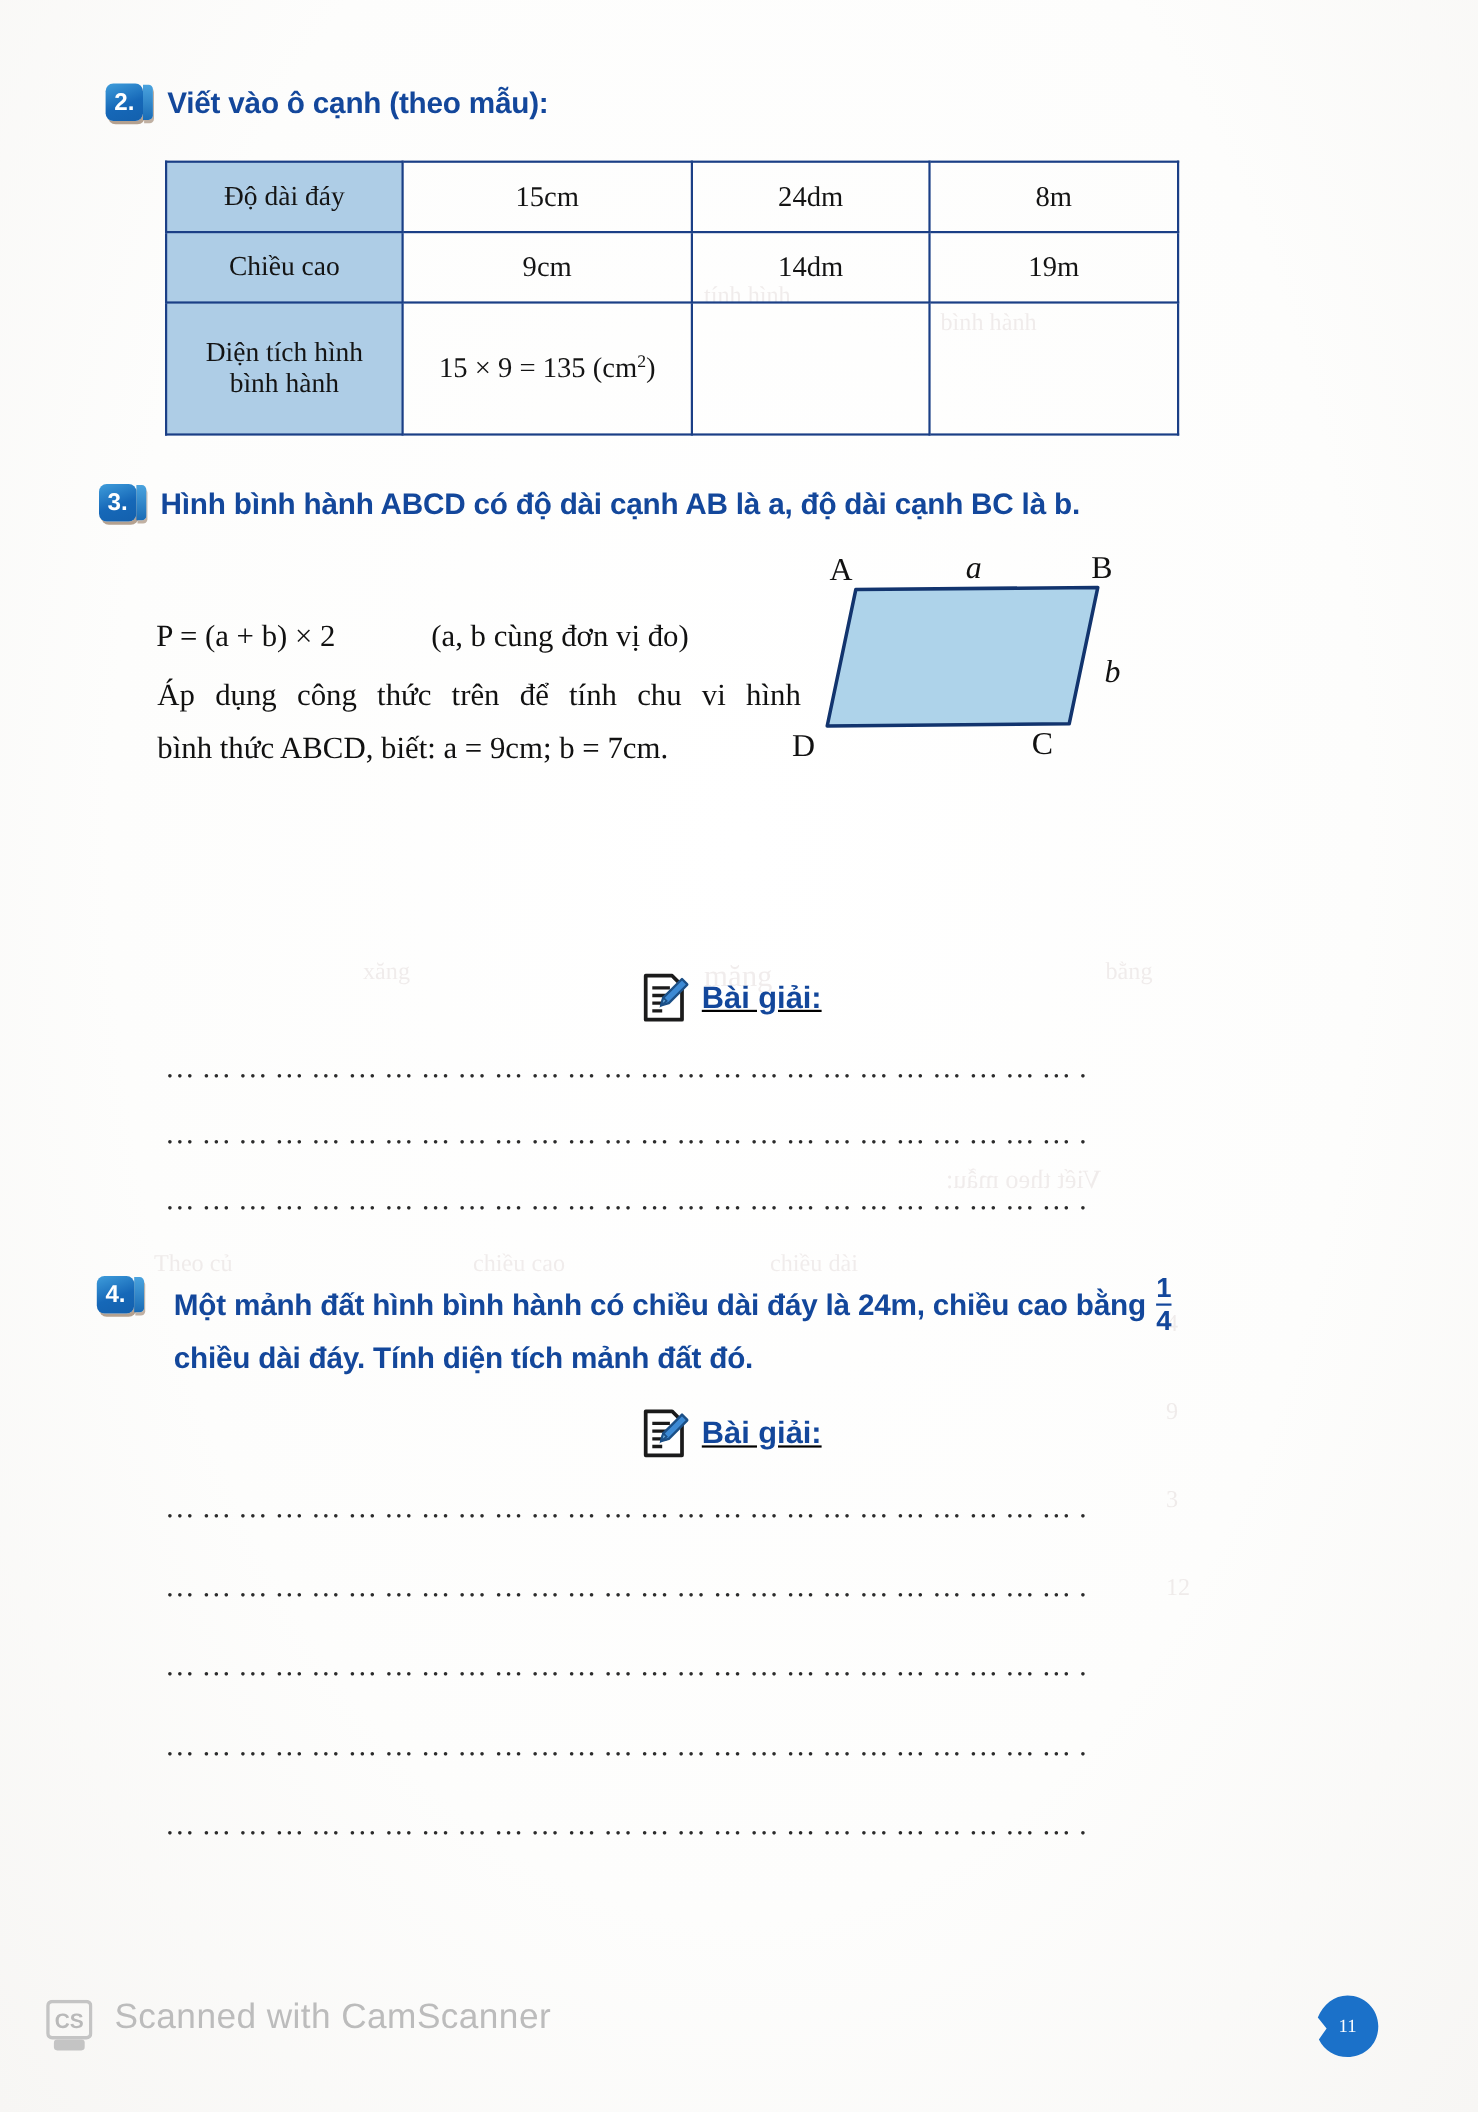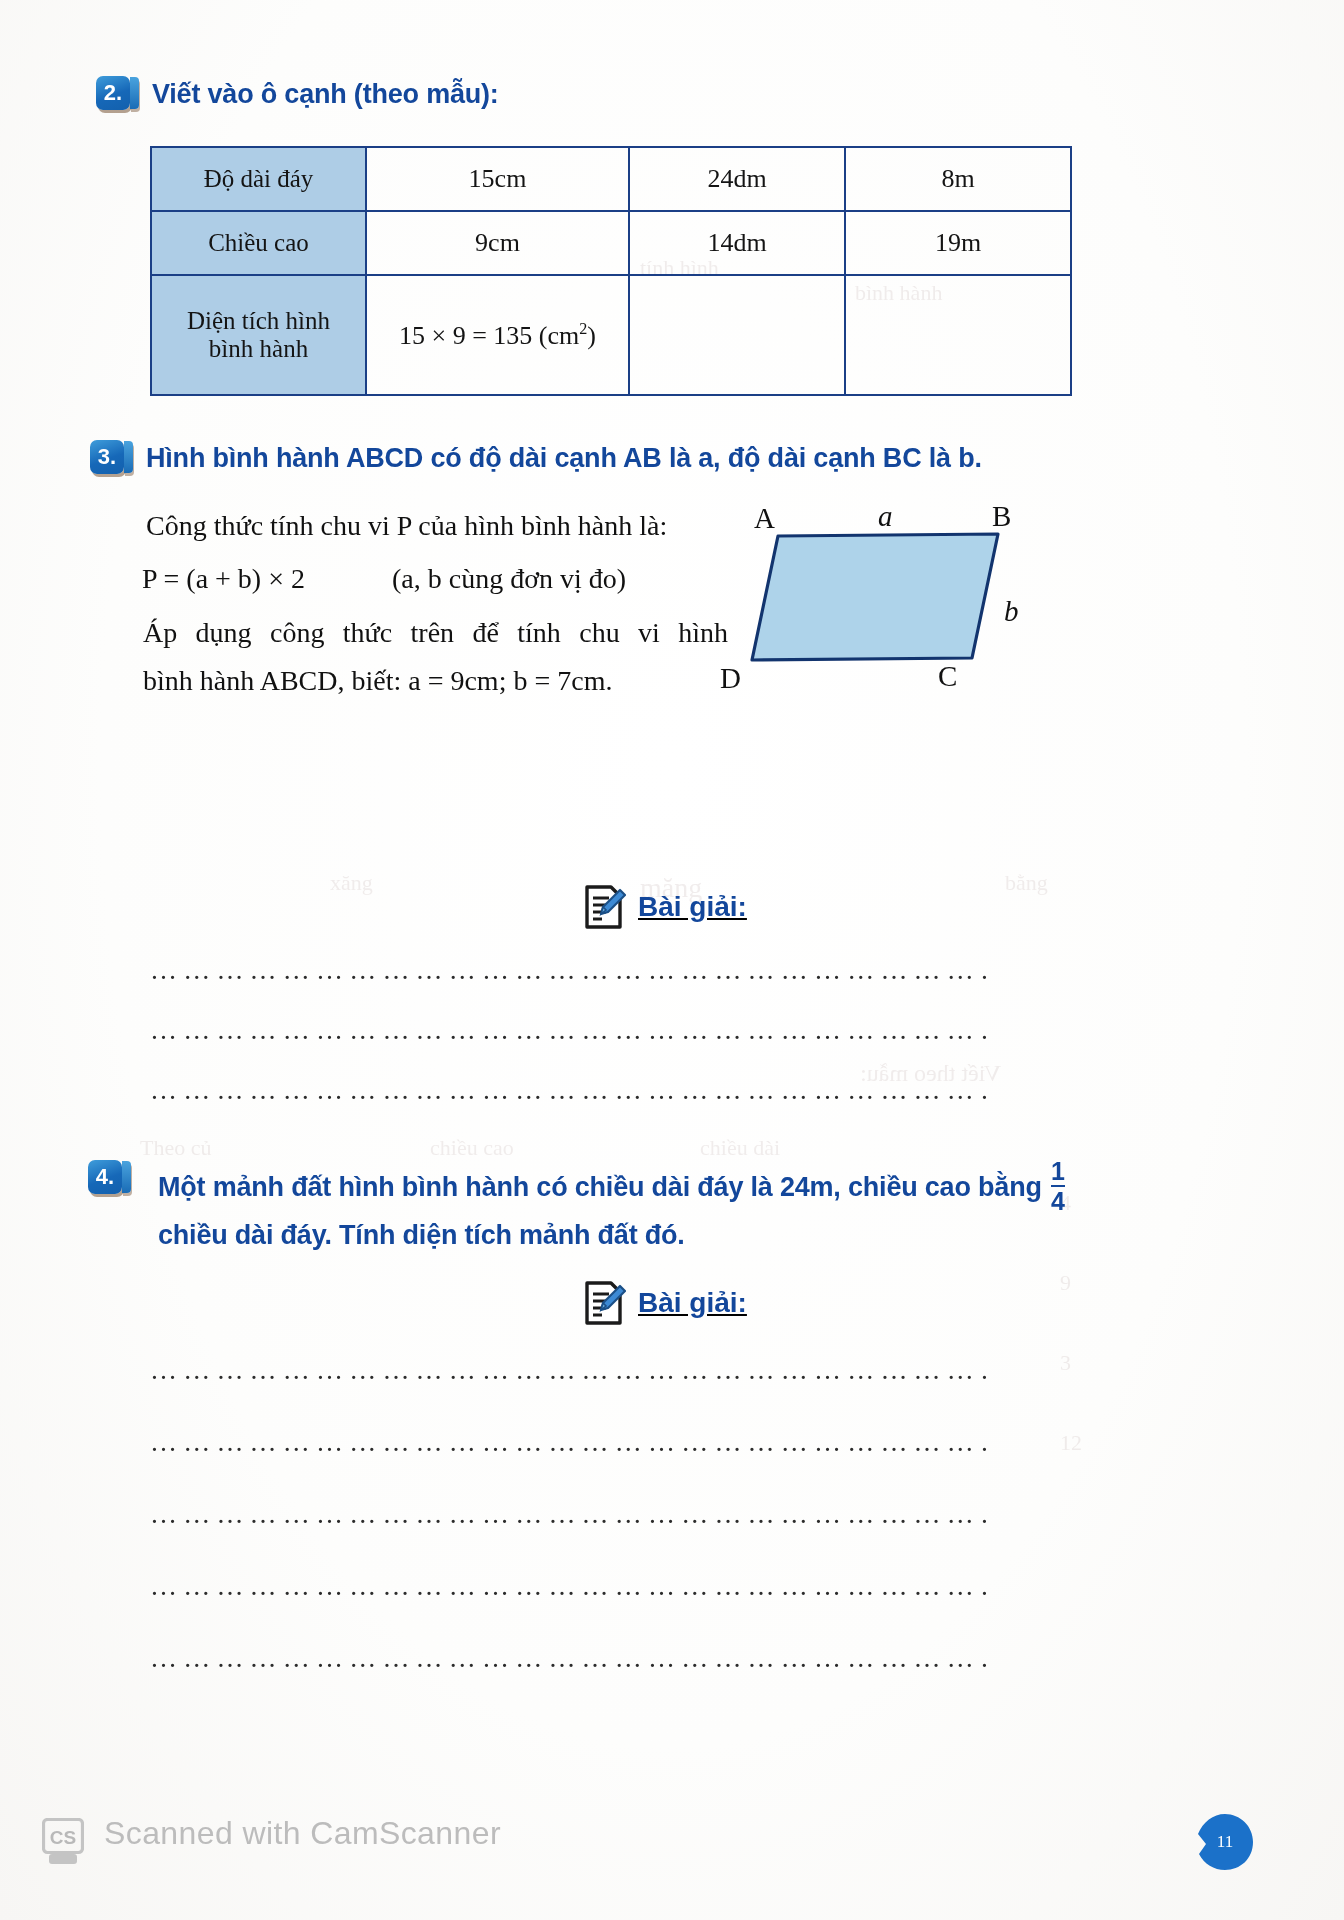--- a/index.html
+++ b/index.html
@@ -240,25 +240,24 @@
         <td></td>
       </tr>
     </tbody>
   </table>
 
   <div class="ex-heading" style="left:90px; top:440px;">
     <span class="ex-badge">3.</span>
     <span class="ex-title">Hình bình hành ABCD có độ dài cạnh AB là a, độ dài cạnh BC là b.</span>
   </div>
 
-  <div class="body-text" style="left:146px; top:505px; width:610px;">Công thức tính chu vi P của hình bình hành là:</div>
   <div class="body-text" style="left:142px; top:558px;">P = (a + b) × 2</div>
   <div class="body-text" style="left:392px; top:558px;">(a, b cùng đơn vị đo)</div>
   <div class="body-text" style="left:143px; top:612px; width:585px; text-align:justify; text-align-last:justify;">Áp dụng công thức trên để tính chu vi hình</div>
-  <div class="body-text" style="left:143px; top:660px;">bình hành ABCD, biết: a = 9cm; b = 7cm.</div>
+  <div class="body-text" style="left:143px; top:660px;">bình thức ABCD, biết: a = 9cm; b = 7cm.</div>
 
   <div class="figure" style="left:726px; top:500px; width:300px; height:210px;">
     <svg width="300" height="210" viewBox="0 0 300 210">
       <polygon points="52,36 272,34 246,158 26,160" fill="#aed3ea" stroke="#12346e" stroke-width="3.2" stroke-linejoin="round"></polygon>
     </svg>
     <span class="fig-label" style="left:28px; top:2px;">A</span>
     <span class="fig-label" style="left:266px; top:0px;">B</span>
     <span class="fig-label" style="left:152px; top:0px; font-style:italic;">a</span>
     <span class="fig-label" style="left:278px; top:95px; font-style:italic;">b</span>
     <span class="fig-label" style="left:-6px; top:162px;">D</span>

